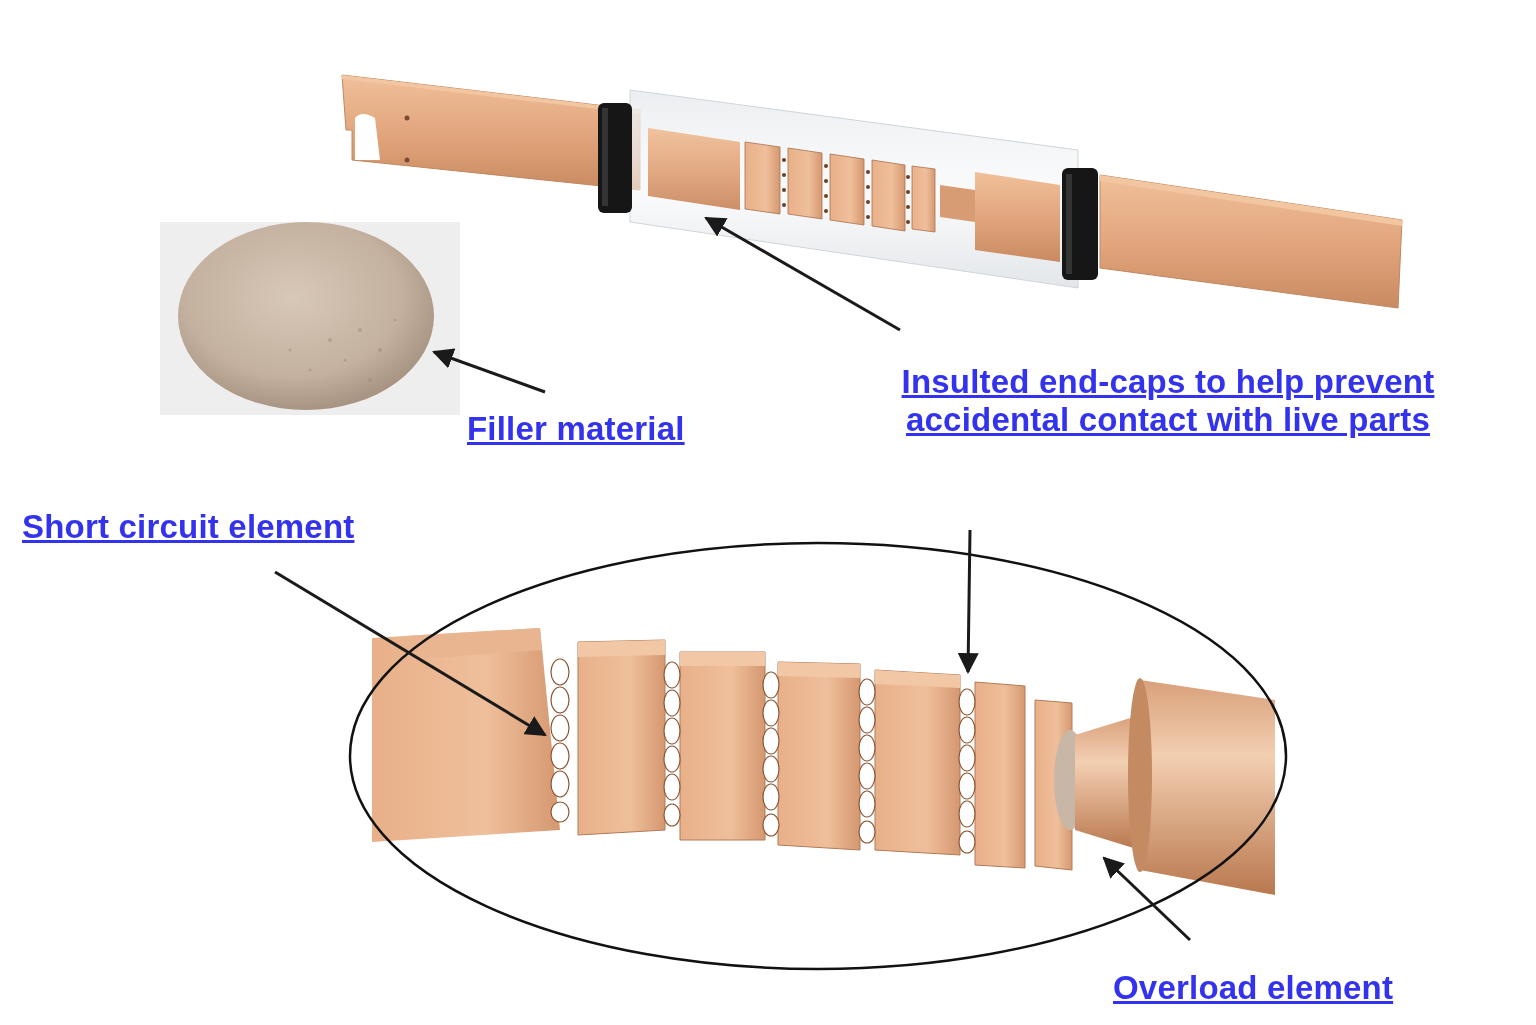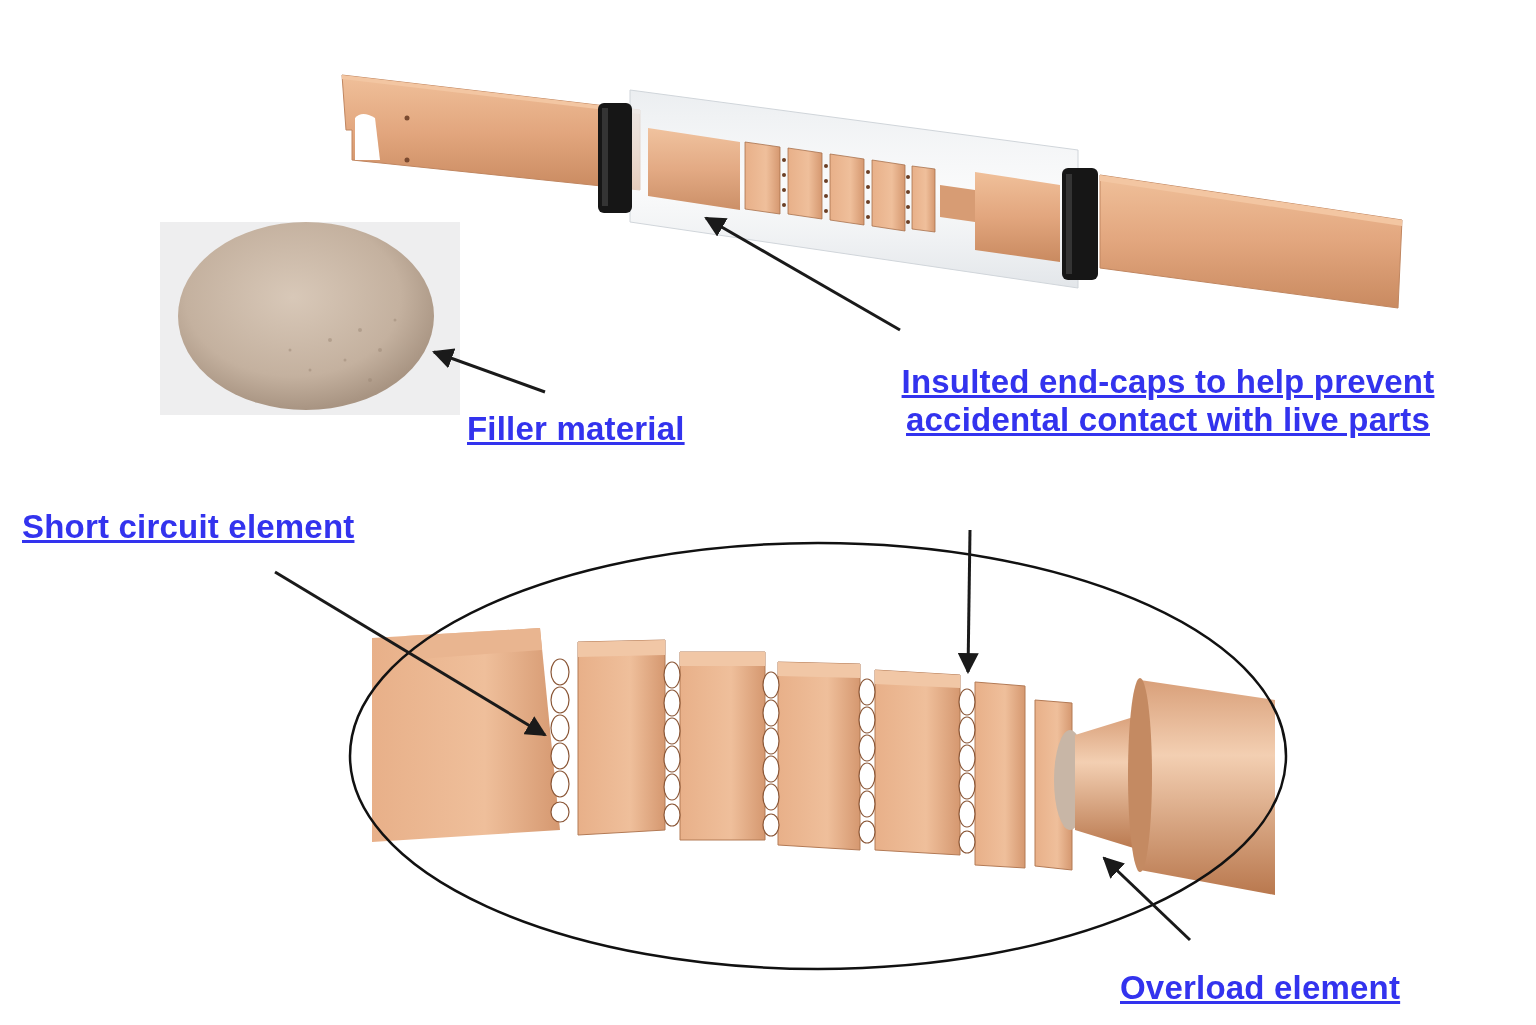--- a/index.html
+++ b/index.html
@@ -203,14 +203,14 @@
   <div class="label multi" style="left:872px; top:363px; width:592px;">
     <div>Insulted end-caps to help prevent</div>
     <div>accidental contact with live parts</div>
   </div>
 
   <div class="label" style="left:467px; top:410px;">Filler material</div>
 
   <div class="label" style="left:22px; top:508px;">Short circuit element</div>
 
 
-  <div class="label" style="left:1113px; top:969px;margin-left:7px;">Overload element</div>
+  <div class="label" style="left:1113px; top:969px;">Overload element</div>
 </div>
 
 </body></html>

